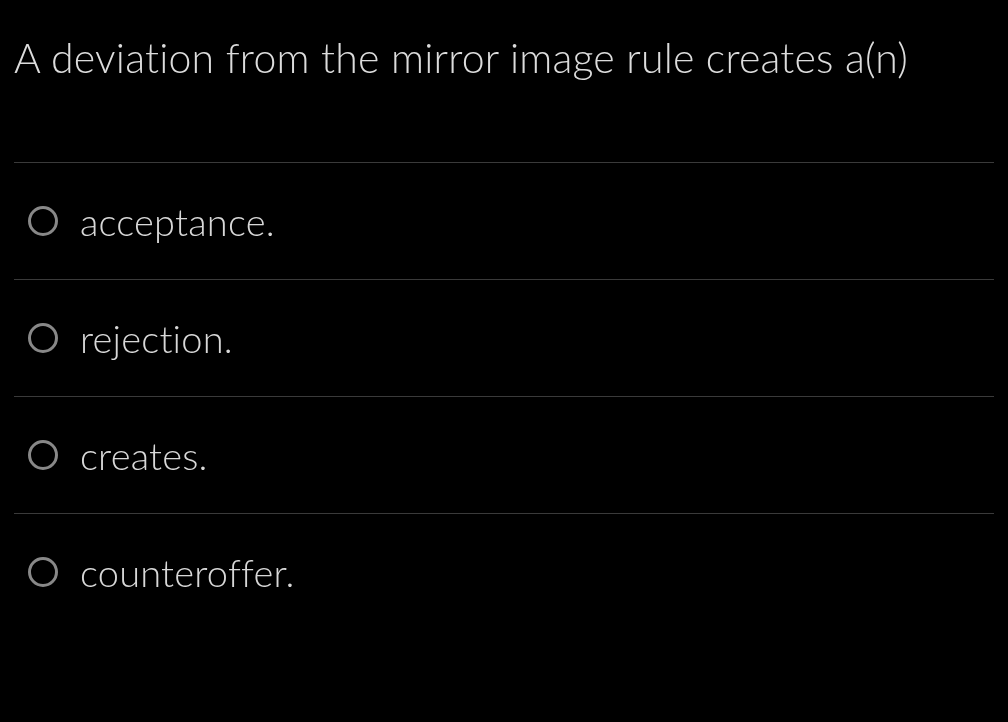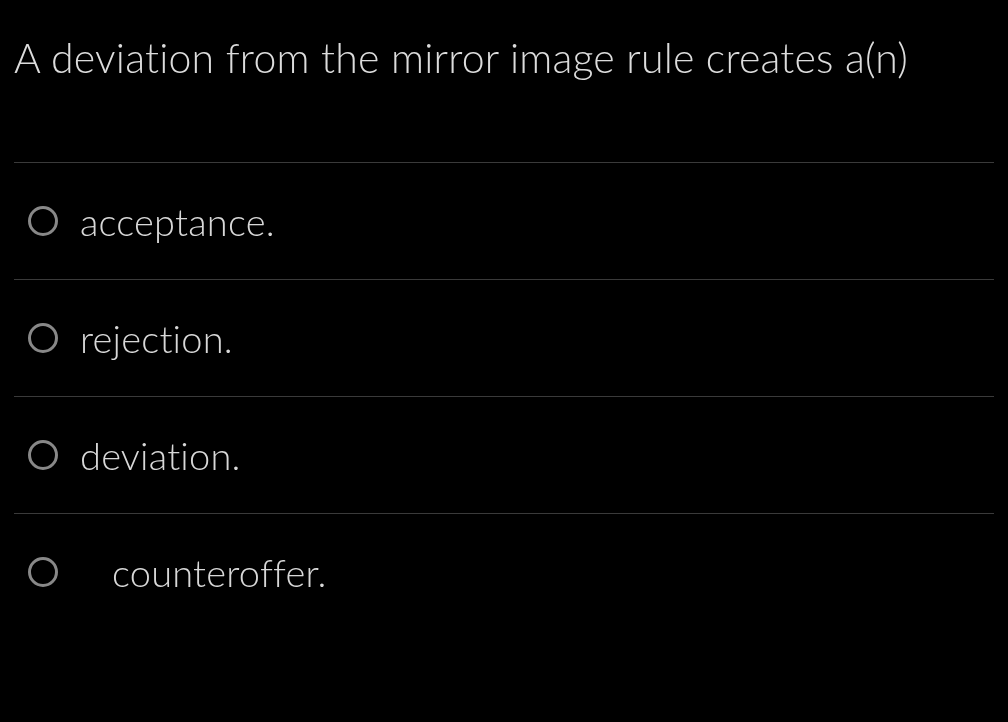--- a/index.html
+++ b/index.html
@@ -31,21 +31,20 @@
     }
     .option-row {
       display: flex;
       align-items: center;
       padding: 35px 10px 35px 14px;
       border-bottom: 1px solid #3a3a3a;
       cursor: pointer;
     }
     .option-row:last-child {
       border-bottom: none;
-      gap: 32px;
     }
     .radio-circle {
       width: 30px;
       height: 30px;
       border: 3px solid #888888;
       border-radius: 50%;
       flex-shrink: 0;
       margin-right: 22px;
     }
     .option-label {
@@ -68,21 +67,21 @@
       <div class="option-label">acceptance.</div>
     </div>
 
     <div class="option-row">
       <div class="radio-circle"></div>
       <div class="option-label">rejection.</div>
     </div>
 
     <div class="option-row">
       <div class="radio-circle"></div>
-      <div class="option-label">deviation.</div>
+      <div class="option-label">creates.</div>
     </div>
 
     <div class="option-row">
       <div class="radio-circle"></div>
       <div class="option-label">counteroffer.</div>
     </div>
 
   </div>
 </div>
 

